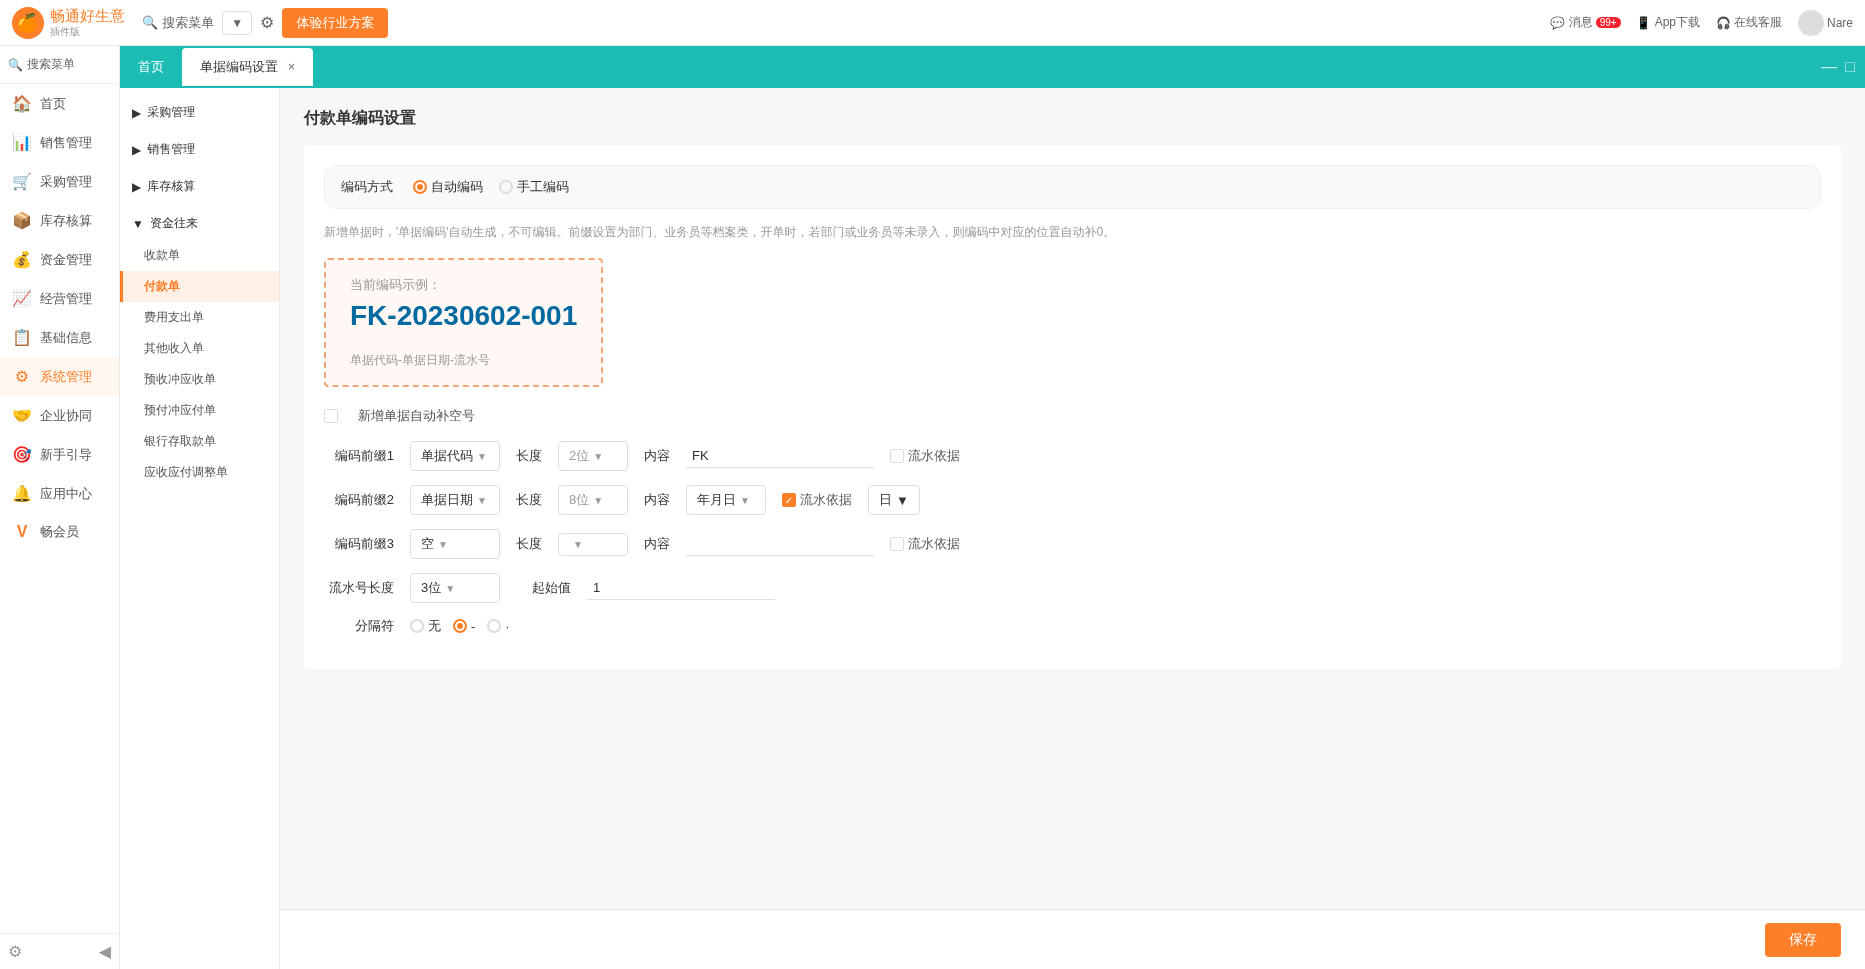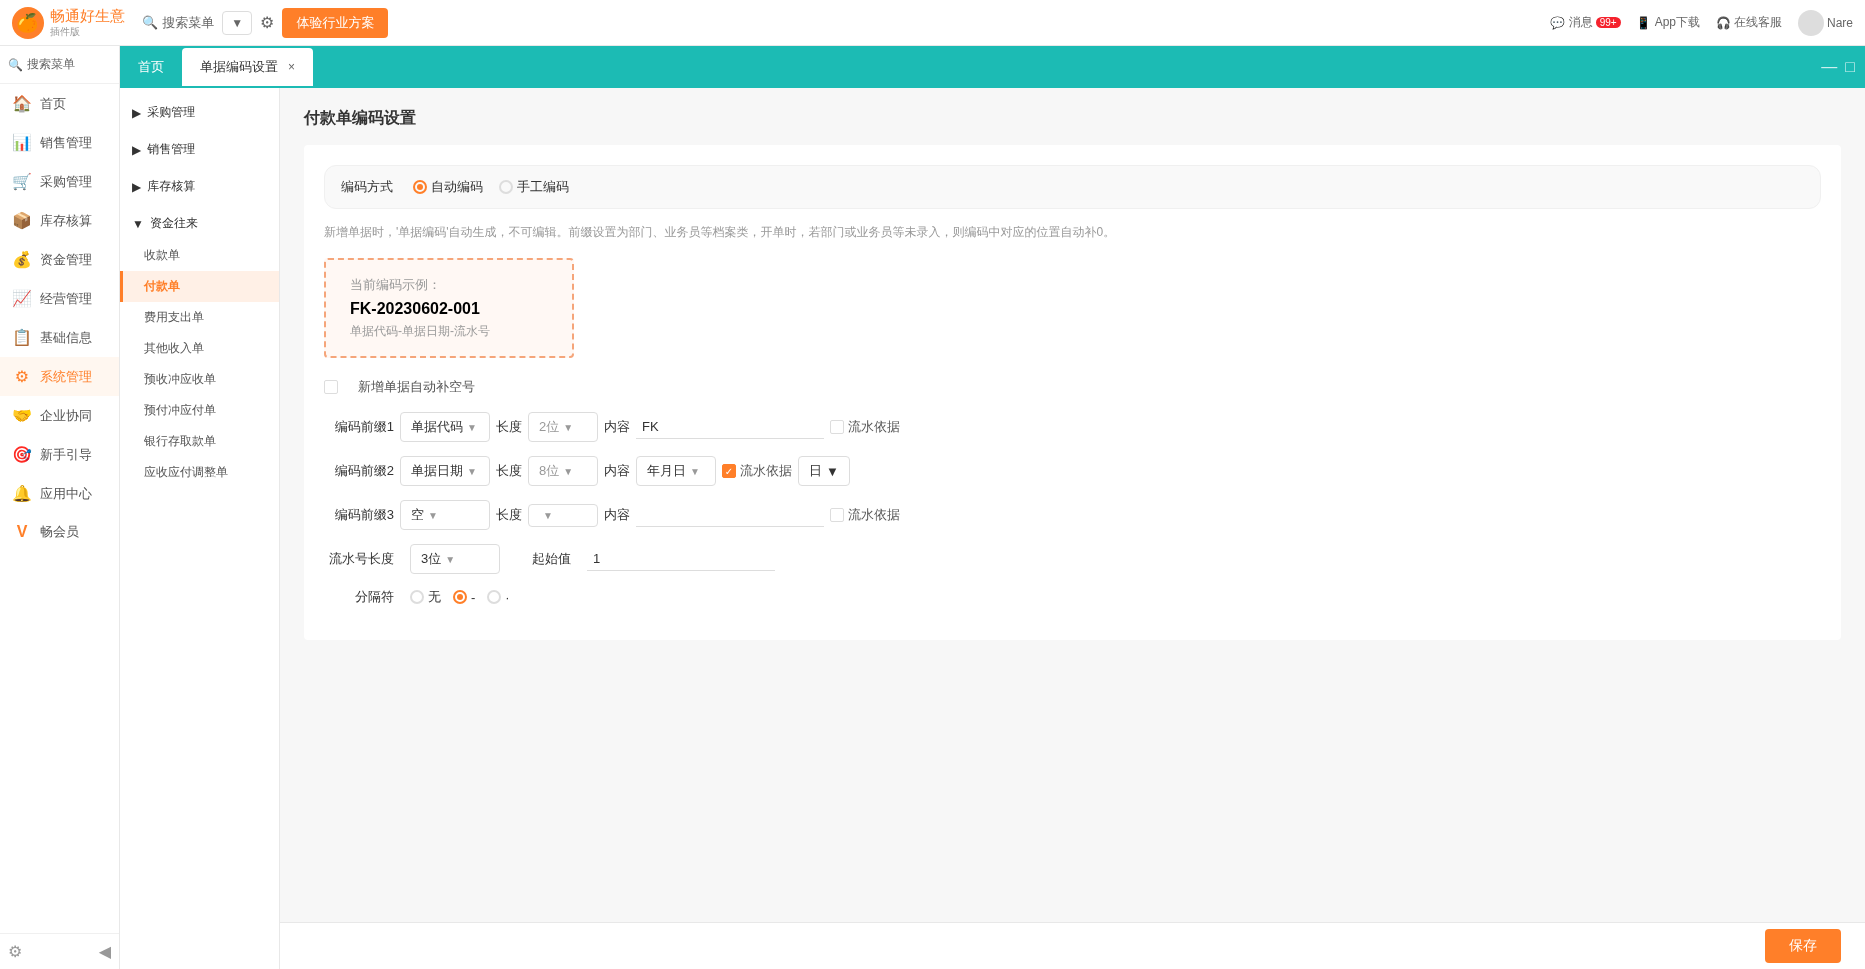--- a/index.html
+++ b/index.html
@@ -306,24 +306,24 @@
     .preview-box {
       border: 2px dashed #f5a57a;
       background: #fff8f4;
       border-radius: 4px;
       padding: 16px 24px;
       margin-bottom: 20px;
       display: inline-block;
       min-width: 250px;
     }
     .preview-code {
-      font-size: 16px;
+      font-size: 28px;
       font-weight: bold;
-      color: #000000;
-      margin-bottom: 5px;
+      color: #0369a1;
+      margin-bottom: 20px;
     }
     .preview-desc {
       font-size: 12px;
       color: #999;
       text-align: left;
     }
 
     
     .auto-fill-row {
       display: flex;
@@ -337,21 +337,21 @@
       width: 14px; height: 14px;
       border: 1px solid #ddd;
       border-radius: 2px;
       cursor: pointer;
     }
 
     
     .form-row {
       display: flex;
       align-items: center;
-      gap: 6px;
+      gap: 16px;
       margin-bottom: 14px;
     }
     .form-label {
       width: 70px;
       font-size: 13px;
       color: #333;
       text-align: right;
       flex-shrink: 0;
     }
     .form-select {
@@ -444,21 +444,21 @@
       margin-bottom: 14px;
     }
     .sep-options {
       display: flex;
       align-items: center;
       gap: 12px;
     }
 
     
     .bottom-bar {
-      height: 47px;
+      height: 60px;
       background: #fff;
       border-top: 1px solid #e8e8e8;
       display: flex;
       align-items: center;
       justify-content: flex-end;
       padding: 0 24px;
     }
     .save-btn {
       background: #ff7f29;
       color: #fff;

